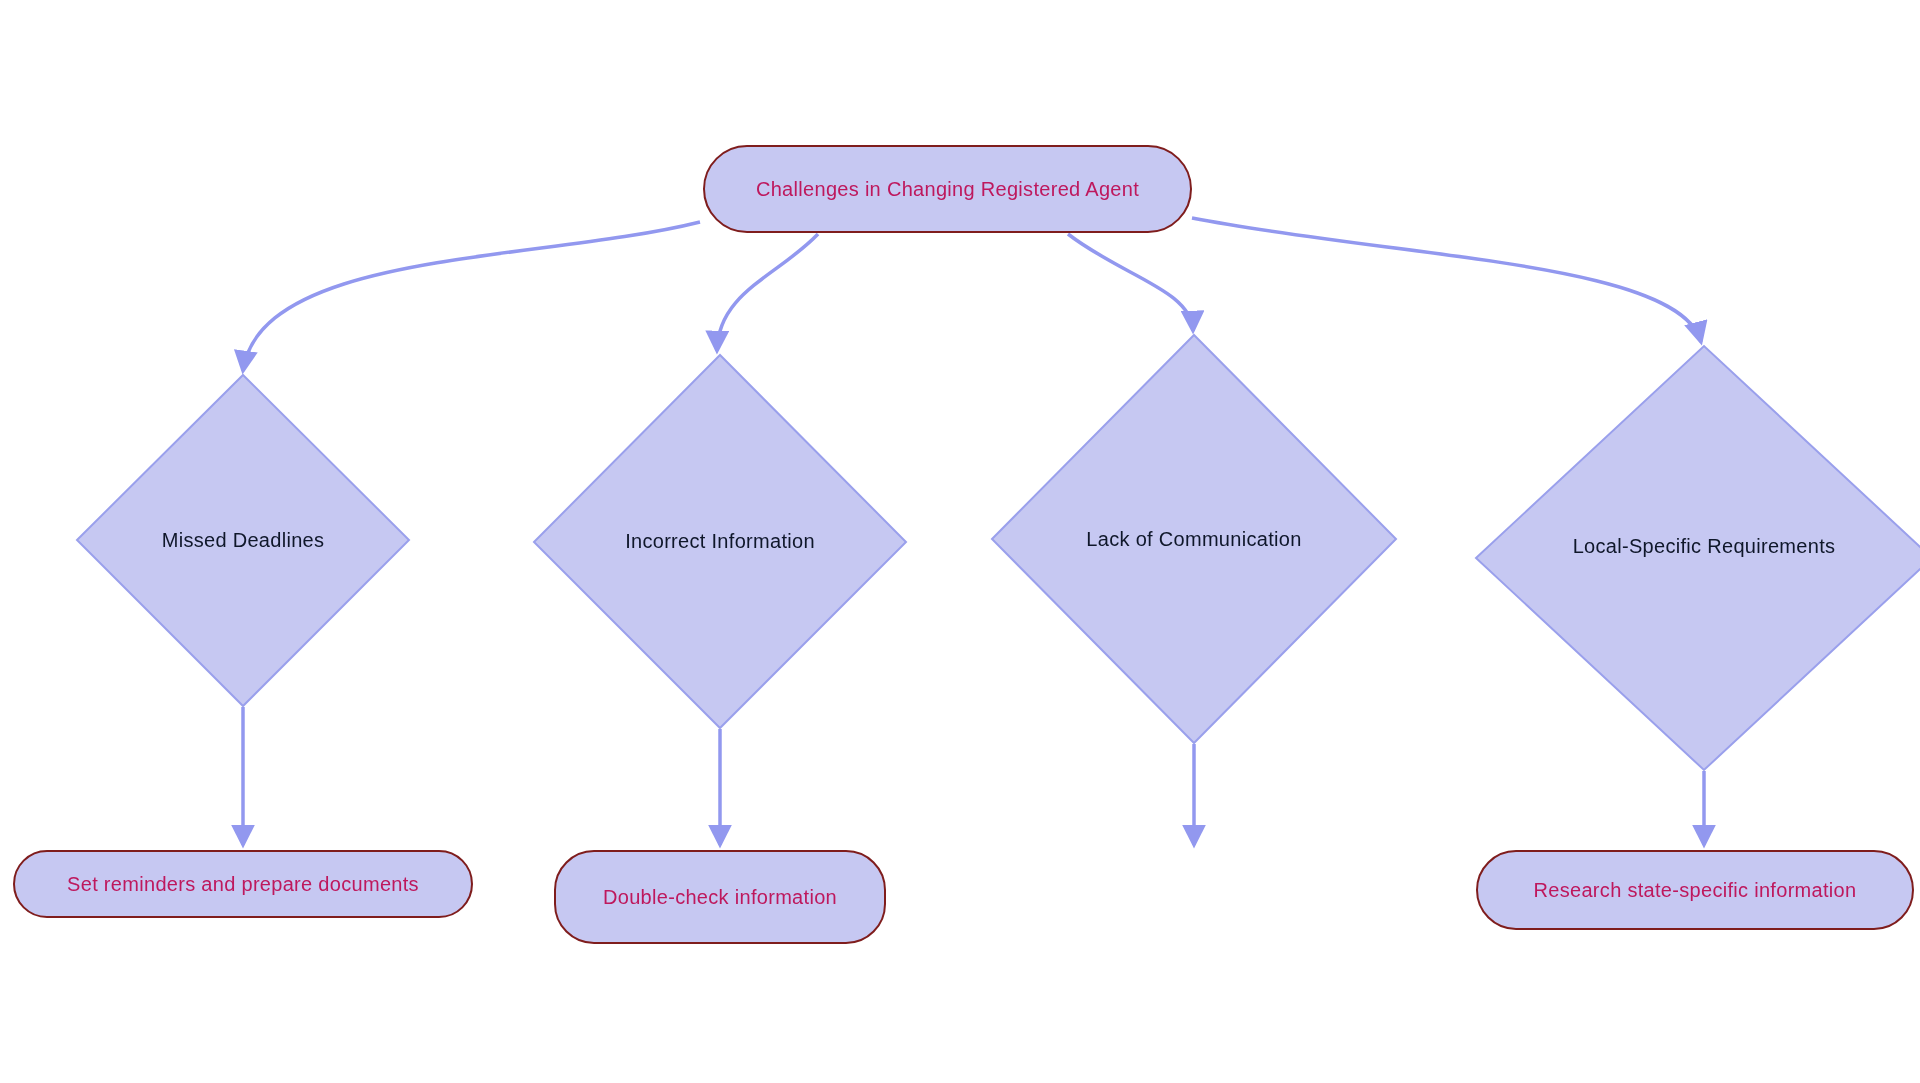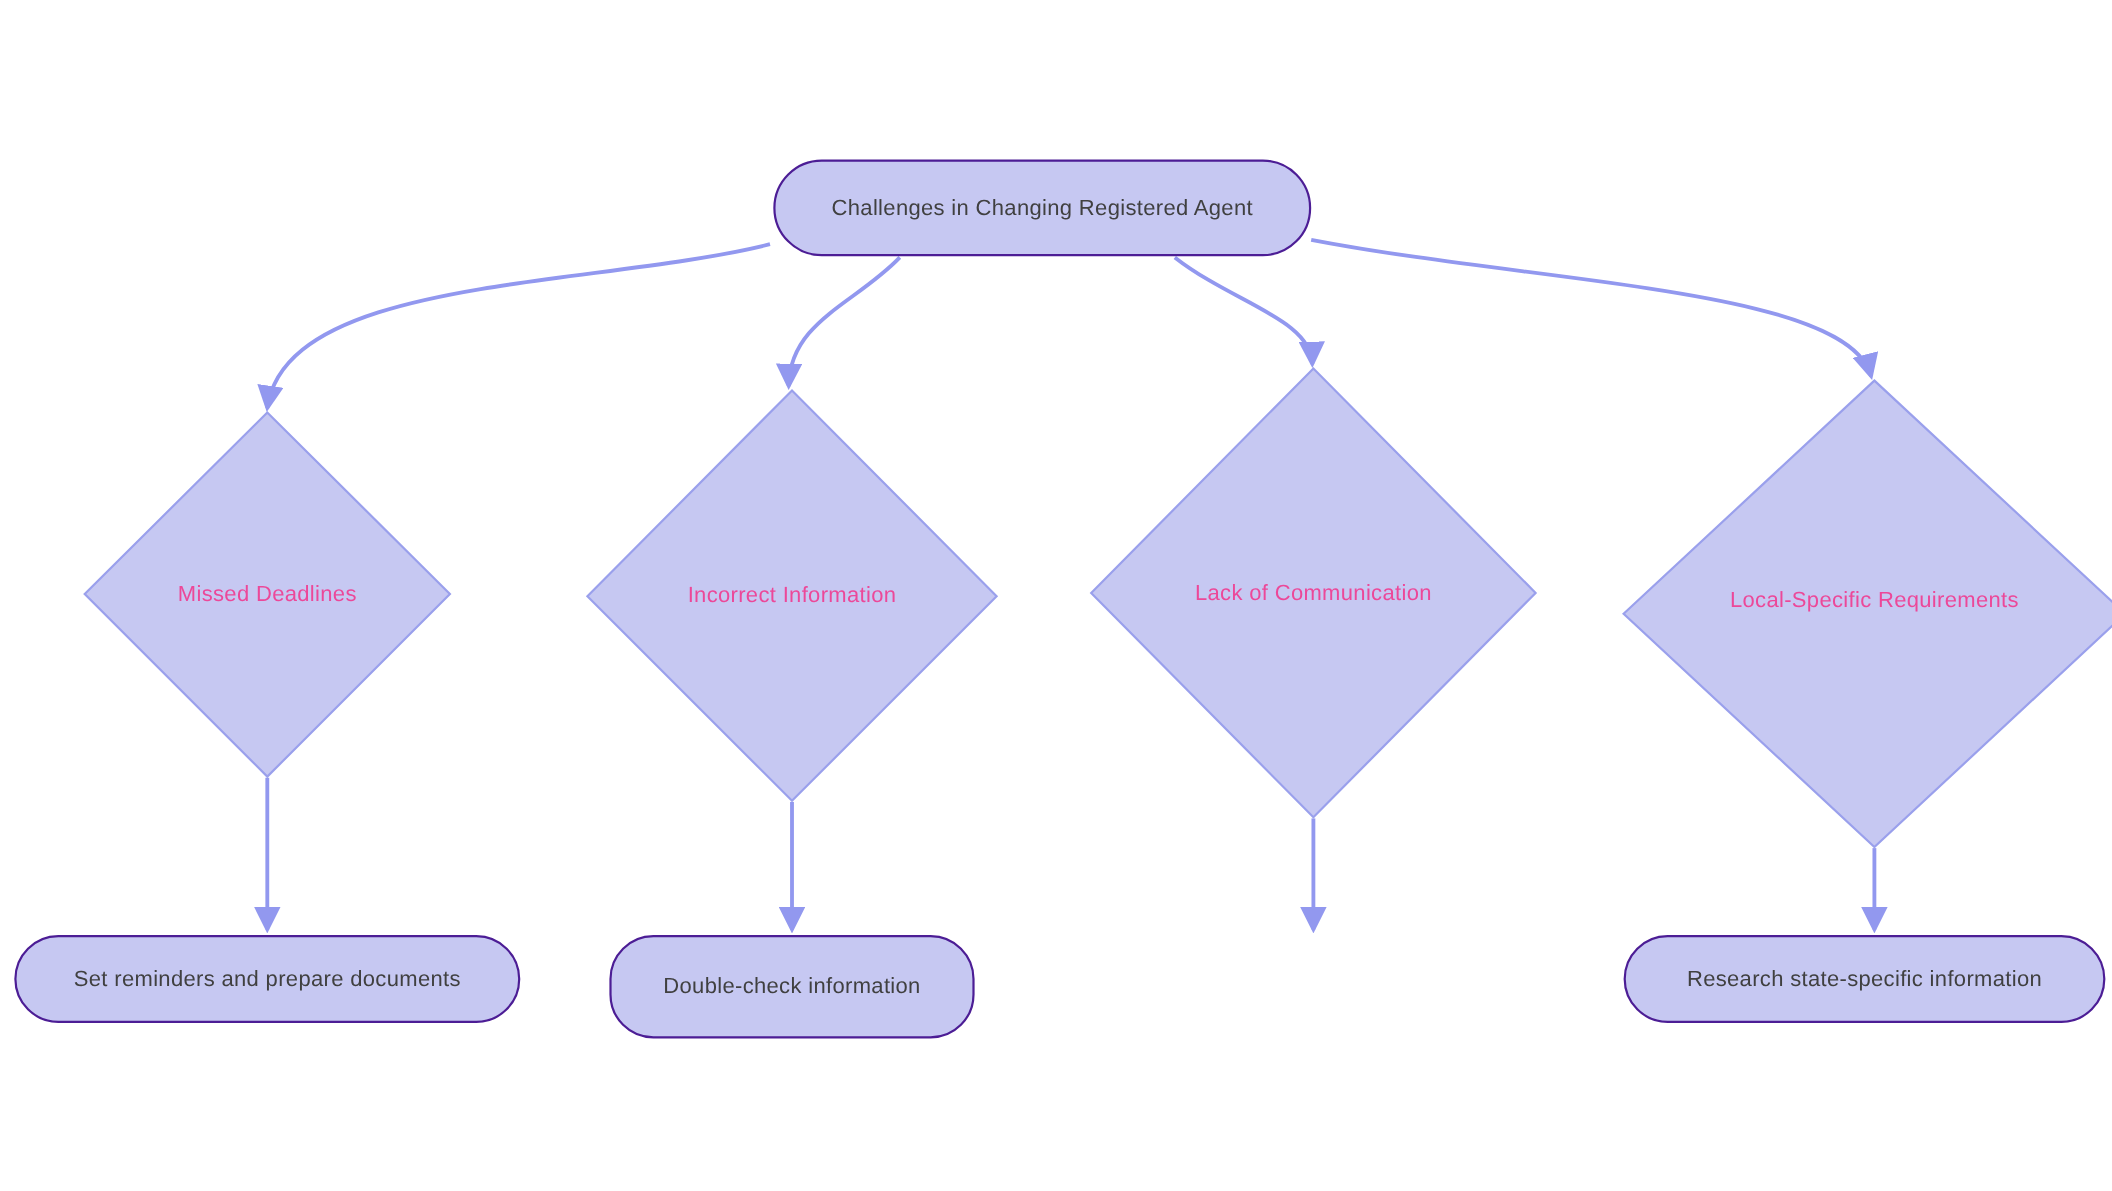--- a/index.html
+++ b/index.html
@@ -9,28 +9,28 @@
     background:#ffffff;
     font-family:"Liberation Sans", sans-serif;
     overflow:hidden;
   }
   .layer{position:absolute;left:0;top:0;width:1920px;height:1083px;}
   .edge{stroke:#9298ef;stroke-width:3.5;fill:none;}
   .shape{fill:#c6c8f2;stroke:#9aa0ec;stroke-width:2;}
   .node{
     position:absolute;box-sizing:border-box;
     display:flex;align-items:center;justify-content:center;
-    background:#c6c8f2;border:2px solid #4c1d95;
-    color:#404040;font-size:20px;letter-spacing:0.3px;
+    background:#c6c8f2;border:2px solid #7f1d1d;
+    color:#be185d;font-size:20px;letter-spacing:0.3px;
     text-align:center;white-space:nowrap;
   }
   .pill{border-radius:44px;}
   .dlabel{
     position:absolute;display:flex;align-items:center;justify-content:center;
-    color:#ec4899;font-size:20px;letter-spacing:0.3px;text-align:left;white-space:nowrap;
+    color:#0f172a;font-size:20px;letter-spacing:0.3px;text-align:left;white-space:nowrap;
   }
 </style>
 </head>
 <body>
 
 <div class="canvas">
 
   <svg class="layer" viewBox="0 0 1920 1083" aria-hidden="true">
     <defs>
       <marker id="ah" viewBox="0 0 10 10" refX="8.5" refY="5" markerWidth="24" markerHeight="24" orient="auto" markerUnits="userSpaceOnUse">
@@ -54,17 +54,17 @@
     <polygon class="shape" points="1476,558 1704,346 1932,558 1704,770"></polygon>
   </svg>
 
   <div class="node pill" style="left:703px;top:145px;width:489px;height:88px;">Challenges in Changing Registered Agent</div>
 
   <div class="dlabel" style="left:77px;top:375px;width:332px;height:331px;">Missed Deadlines</div>
   <div class="dlabel" style="left:534px;top:355px;width:372px;height:373px;">Incorrect Information</div>
   <div class="dlabel" style="left:992px;top:335px;width:404px;height:408px;">Lack of Communication</div>
   <div class="dlabel" style="left:1476px;top:346px;width:456px;height:400px;">Local-Specific Requirements</div>
 
-  <div class="node pill" style="left:13px;top:850px;width:460px;height:80px;border-radius:40px;">Set reminders and prepare documents</div>
+  <div class="node pill" style="left:13px;top:850px;width:460px;height:68px;border-radius:40px;">Set reminders and prepare documents</div>
   <div class="node pill" style="left:554px;top:850px;width:332px;height:94px;border-radius:40px;">Double-check information</div>
   <div class="node pill" style="left:1476px;top:850px;width:438px;height:80px;border-radius:40px;">Research state-specific information</div>
 
 </div>
 
 </body></html>

